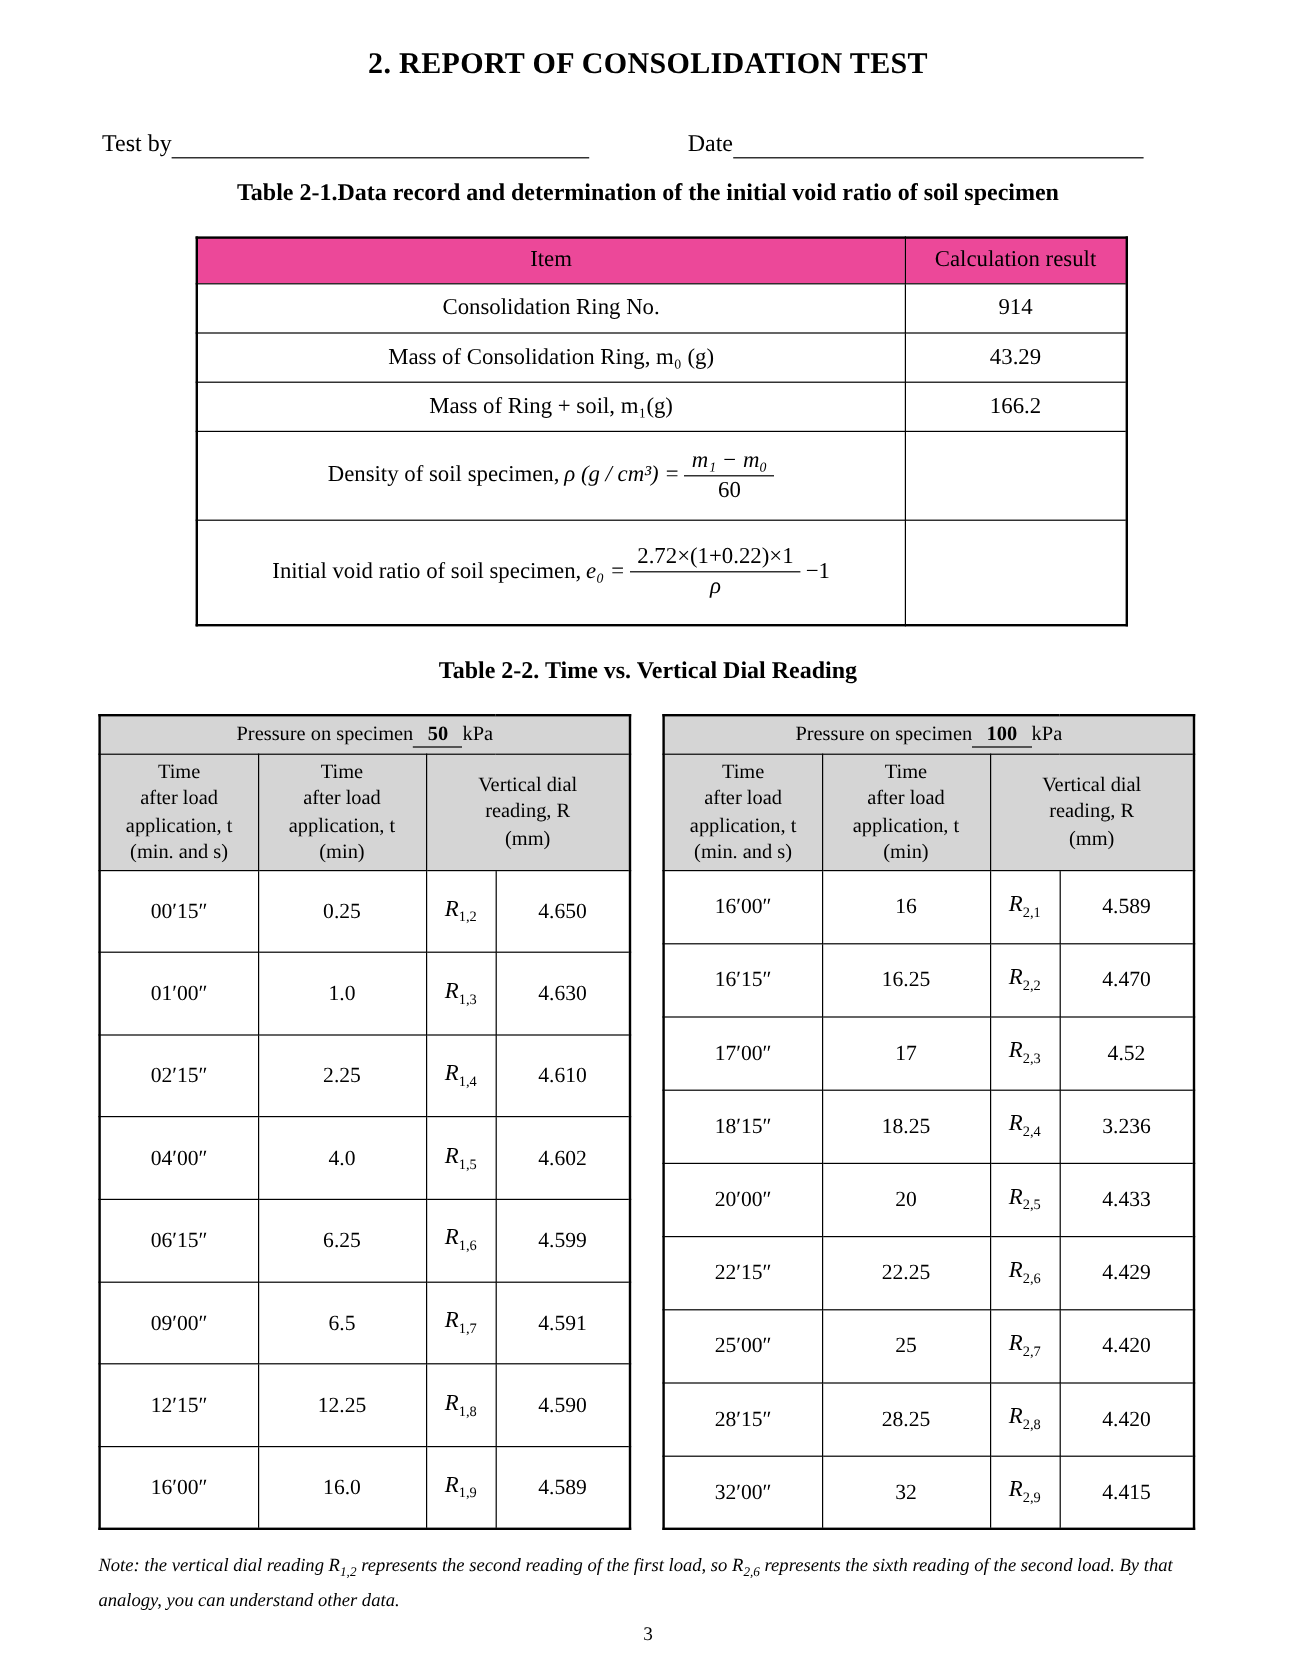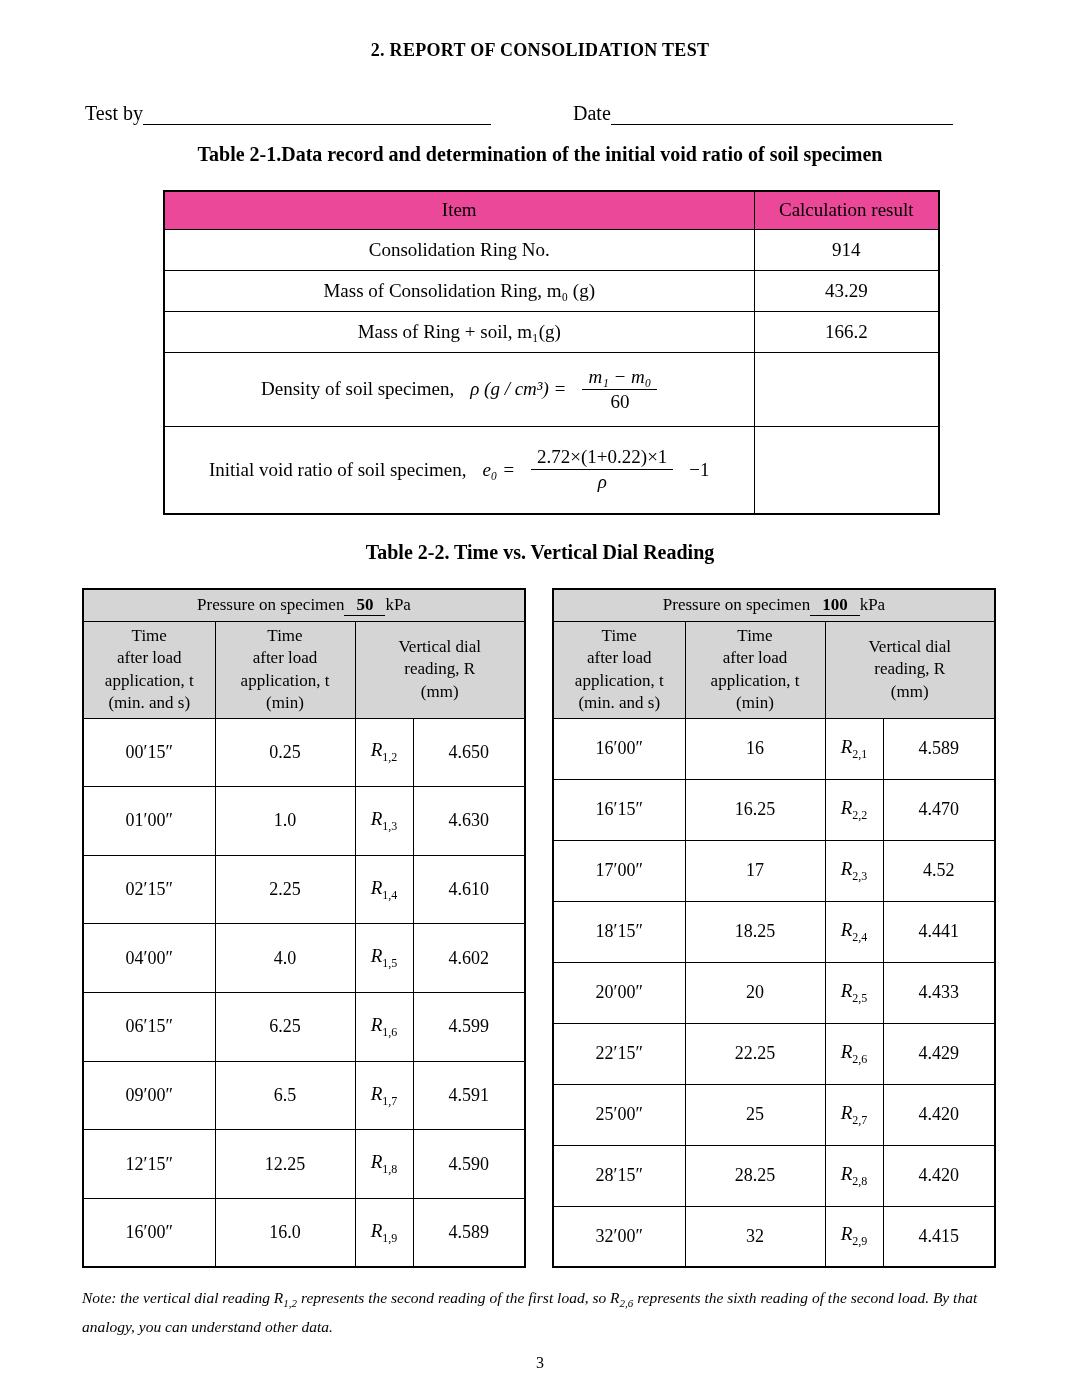--- a/index.html
+++ b/index.html
@@ -1,38 +1,38 @@
 <!DOCTYPE html>
 <html><head>
 <meta charset="utf-8">
 <style>
   * { box-sizing: border-box; margin: 0; padding: 0; }
   html, body { background: #ffffff; }
   body { font-family: "Liberation Serif", serif; color: #000; }
   .page { position: relative; width: 1080px; height: 1386px; background: #fff; overflow: hidden; margin: 0 auto; }
 
-  .title { padding-top: 40px; text-align: center; font-size: 18px; font-weight: bold; letter-spacing: .3px; }
+  .title { padding-top: 40px; text-align: center; font-size: 25px; font-weight: bold; letter-spacing: .3px; }
 
   .byline { display: flex; align-items: flex-end; margin: 40px 0 0 85px; font-size: 20px; }
   .blank { display: inline-block; border-bottom: 1px solid #000; height: 24px; }
   .blank-testby { width: 348px; }
   .date-label { margin-left: 82px; }
   .blank-date { width: 342px; }
 
   .caption { margin-top: 18px; text-align: center; font-size: 20px; font-weight: bold; }
 
   table { border-collapse: collapse; }
   .t1 { margin: 24px 0 0 163px; width: 775px; border: 2px solid #000; table-layout: fixed; }
   .t1 td { border: 1px solid #000; font-size: 19px; text-align: center; vertical-align: middle; padding: 4px 8px; }
   .t1 .head td { background: #ec4899; height: 38px; }
   .t1 .r td { height: 41px; }
   .t1 .density-row td { height: 74px; }
   .t1 .void-row td { height: 88px; }
 
-  .eq { display: flex; align-items: center; justify-content: center; gap: 16px; }
+  .eq { display: flex; align-items: center; justify-content: center; gap: 4px; }
   .frac { display: inline-flex; flex-direction: column; text-align: center; }
   .frac .num { display: block; border-bottom: 1px solid #000; padding: 0 6px 1px; }
   .frac .den { display: block; padding-top: 1px; }
   .it { font-style: italic; }
 
   .caption2 { margin-top: 26px; }
   .dual { display: flex; gap: 26px; margin: 24px 0 0 82px; }
   .t2 { width: 442px; border: 2px solid #000; table-layout: fixed; }
   .t2 td { border: 1px solid #000; text-align: center; vertical-align: middle; font-size: 18px; padding: 2px 4px; }
   .t2 .pressure td { background: #d5d5d5; height: 32px; font-size: 17px; padding: 2px 2px; }
@@ -243,21 +243,21 @@
           <tr>
             <td class="c-time">17′00″</td>
             <td class="c-time">17</td>
             <td class="c-rlab"><i>R</i><sub>2,3</sub></td>
             <td class="c-read">4.52</td>
           </tr>
           <tr>
             <td class="c-time">18′15″</td>
             <td class="c-time">18.25</td>
             <td class="c-rlab"><i>R</i><sub>2,4</sub></td>
-            <td class="c-read">4.441</td>
+            <td class="c-read">3.236</td>
           </tr>
           <tr>
             <td class="c-time">20′00″</td>
             <td class="c-time">20</td>
             <td class="c-rlab"><i>R</i><sub>2,5</sub></td>
             <td class="c-read">4.433</td>
           </tr>
           <tr>
             <td class="c-time">22′15″</td>
             <td class="c-time">22.25</td>

